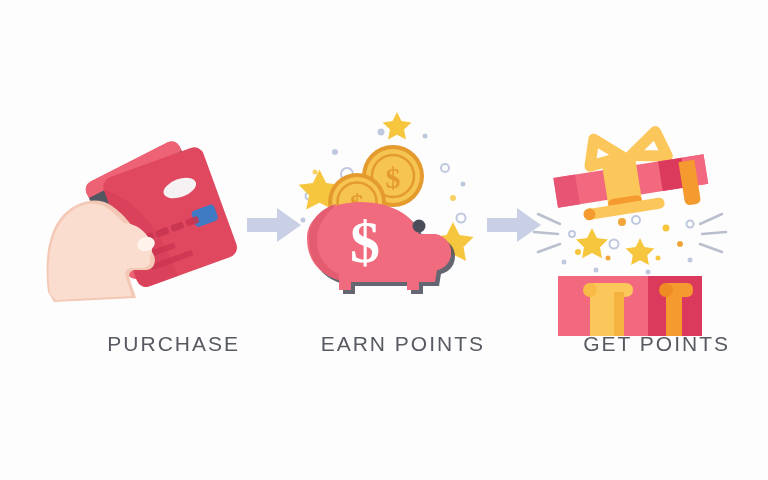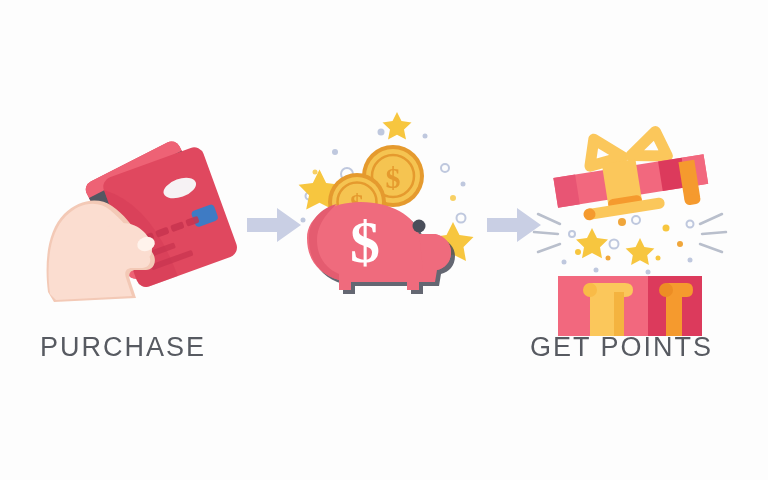--- a/index.html
+++ b/index.html
@@ -26,22 +26,22 @@
   .step-art {
     position: relative;
     width: 200px;
     height: 200px;
   }
   .step-label {
     position: absolute;
     top: 222px;
     left: 0;
     width: 200px;
-    text-align: left;
-    font-size: 27px;
+    text-align: right;
+    font-size: 21px;
     letter-spacing: 2.0px;
     color: #575A61;
     font-family: "Liberation Sans", sans-serif;
     font-weight: 400;
     white-space: nowrap;
   }
   #step-purchase { left: 40px; }
   #step-earn     { left: 285px; }
   #step-rewards  { left: 530px; }
 
@@ -206,20 +206,21 @@
           <path d="M134 124 L150 124 C160 126 166 134 166 142 C166 152 160 158 152 160 L138 160 Z" fill="#EF6B7D"></path>
 
           <circle cx="134" cy="116" r="6.5" fill="#4A4E5A"></circle>
 
           <rect x="66" y="92" width="26" height="6" rx="3" fill="#E45C70" opacity="0.0"></rect>
 
           <text x="80" y="152" text-anchor="middle" font-family="Liberation Serif, serif" font-size="60" font-weight="bold" fill="#FFFFFF">$</text>
         </g>
       </svg>
     </div>
+    <div class="step-label">EARN POINTS</div>
   </div>
 
   <div class="arrow" id="arrow-2">
     <svg width="60" height="40" viewBox="0 0 60 40" aria-hidden="true">
       <path d="M2 13 h30 v-10 l24 17 l-24 17 v-10 h-30 z" fill="#C9CFE4"></path>
     </svg>
   </div>
 
   <div class="step" id="step-rewards">
     <div class="step-art">

